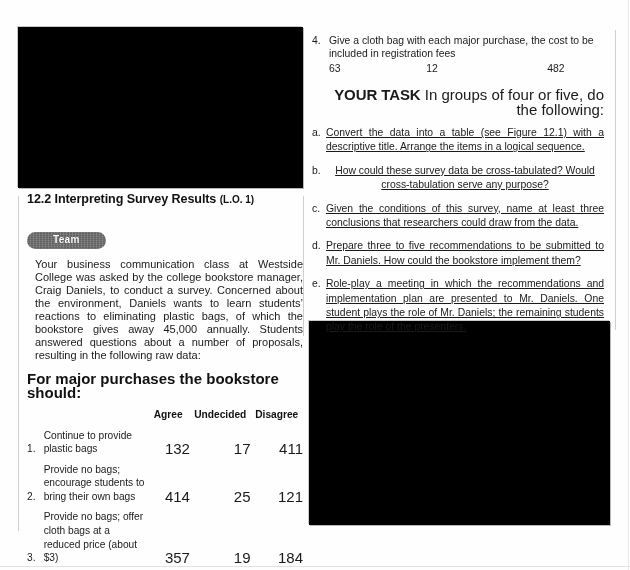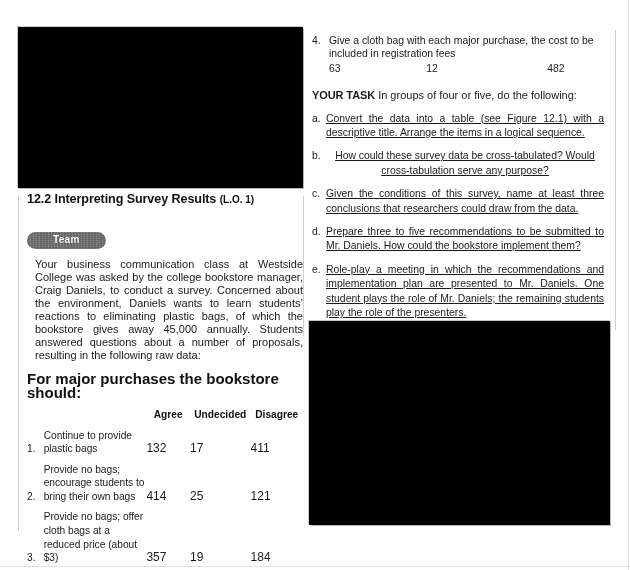--- a/index.html
+++ b/index.html
@@ -157,22 +157,22 @@
     vertical-align: top;
     padding-top: 0;
     font-size: 10.2px;
   }
   td.cell-label {
     width: 112px;
     font-size: 10.2px;
     line-height: 13.6px;
   }
   td.cell-val {
-    text-align: left;
-    font-size: 12px;
+    text-align: right;
+    font-size: 15px;
   }
 
   
   .right-col {
     position: absolute;
     left: 312px;
     top: 34px;
     width: 292px;
   }
 
@@ -197,23 +197,24 @@
     margin: 0 0 12px 0;
     padding-left: 17px;
     font-size: 10.4px;
     line-height: 14.2px;
   }
   .count-row .c1 { width: 103px; }
   .count-row .c2 { width: 128px; }
   .count-row .c3 { width: 60px; }
 
   .task-lead {
-    font-size: 11px;
+    font-size: 15px;
     line-height: 14.4px;
     margin: 0 0 9px 0;
+    text-align: right;
   }
   .task-lead .task-label {
     font-weight: bold;
     letter-spacing: -0.1px;
   }
 
   .lettered-item {
     display: flex;
     margin: 0 0 9px 0;
   }

